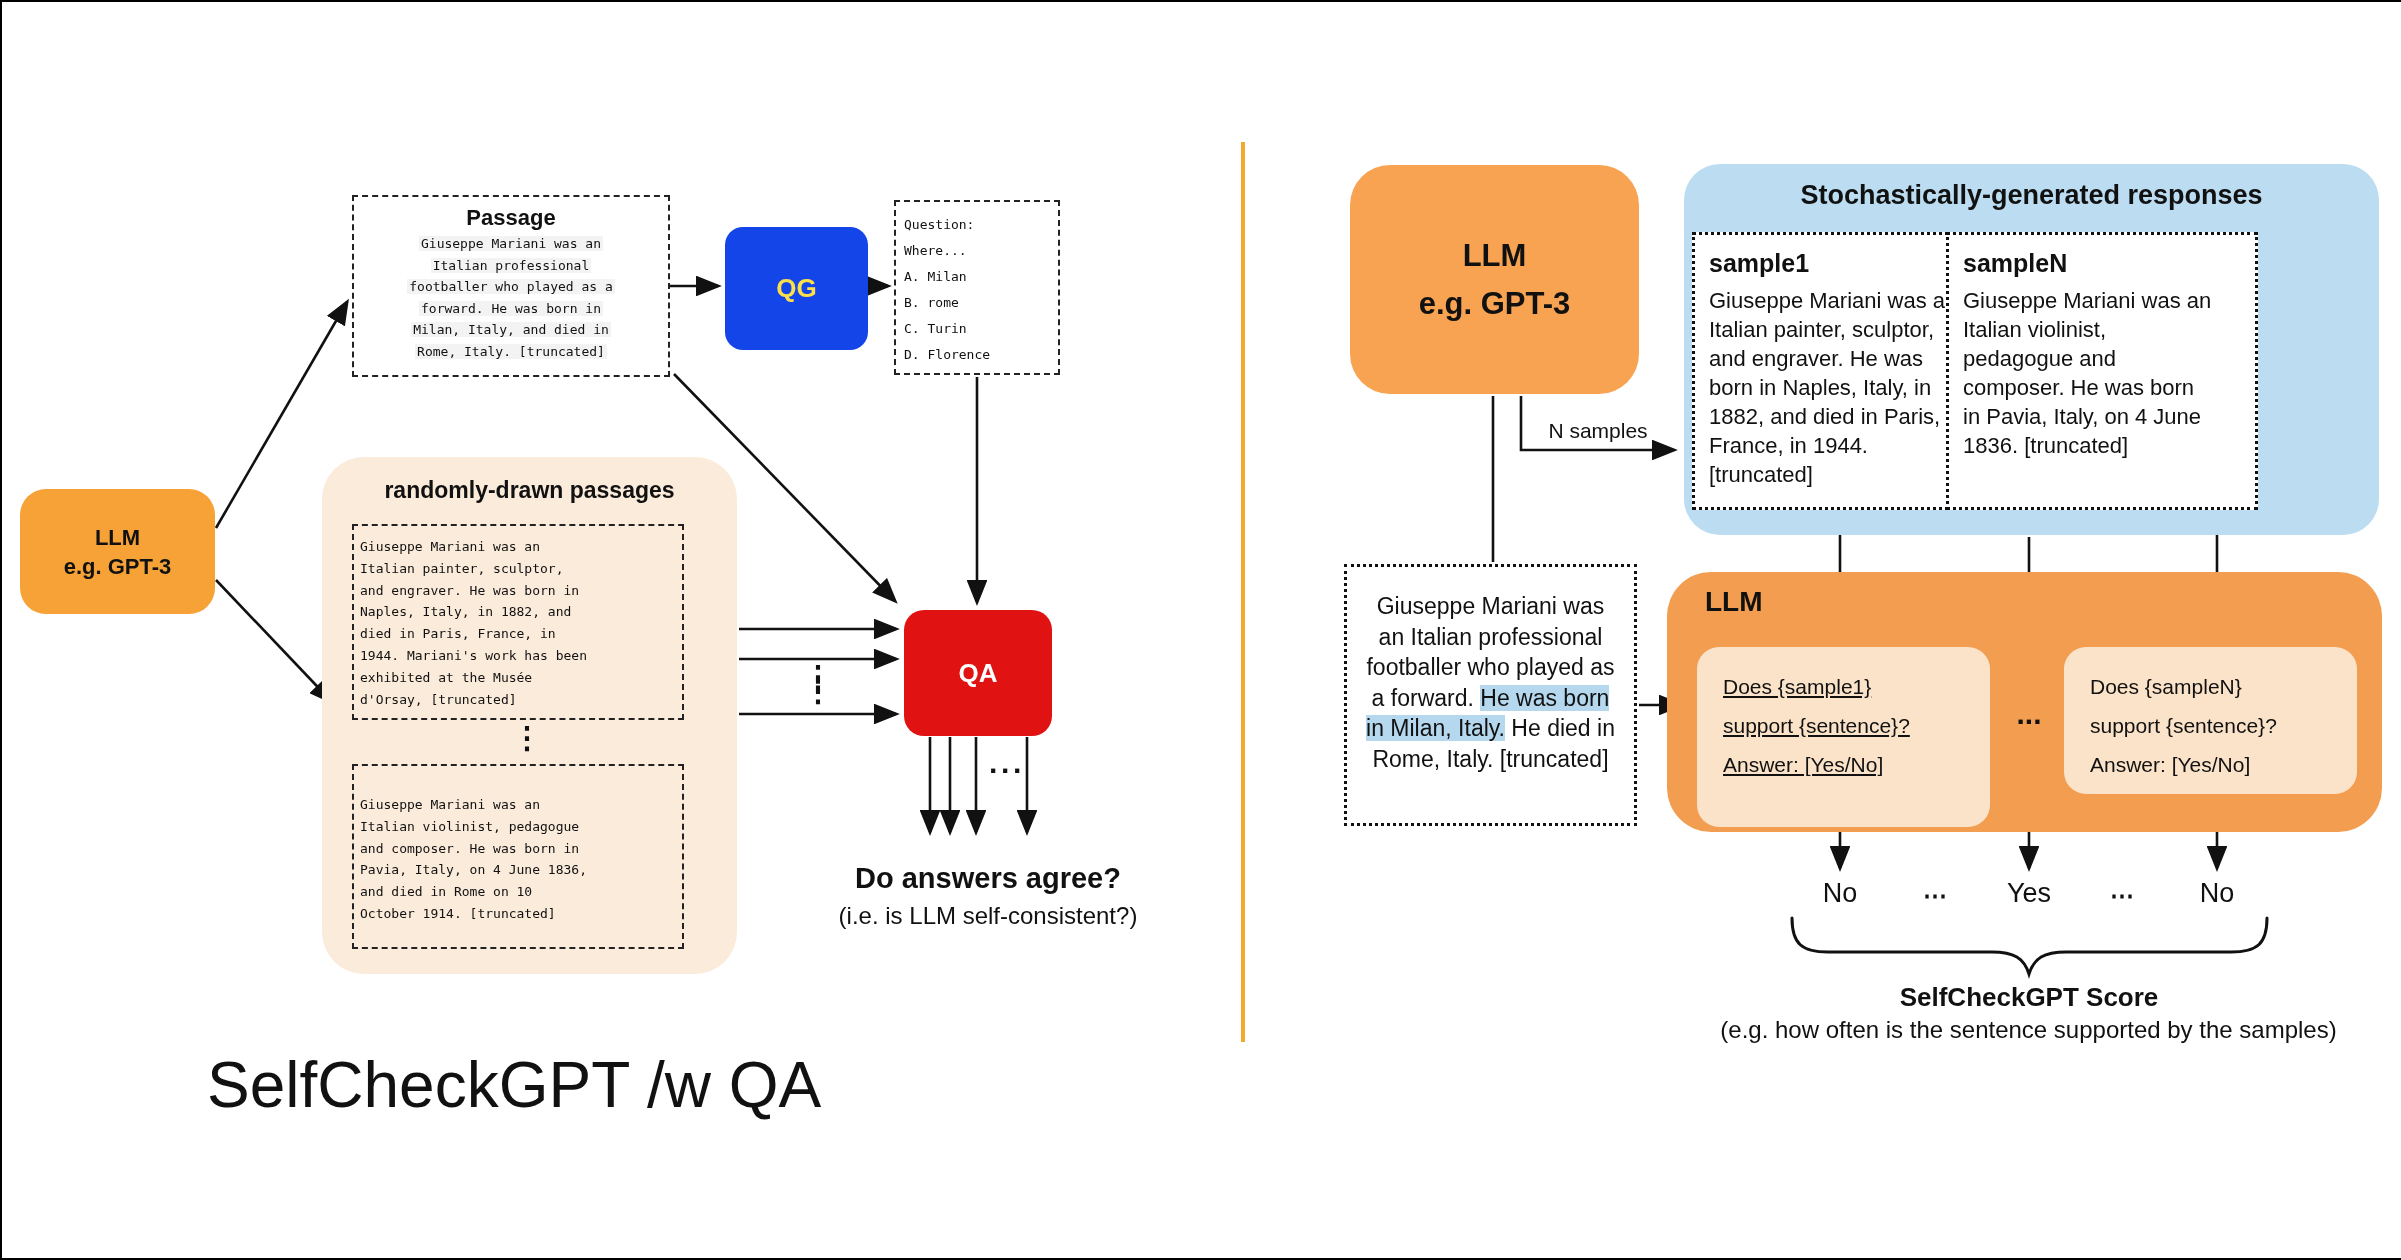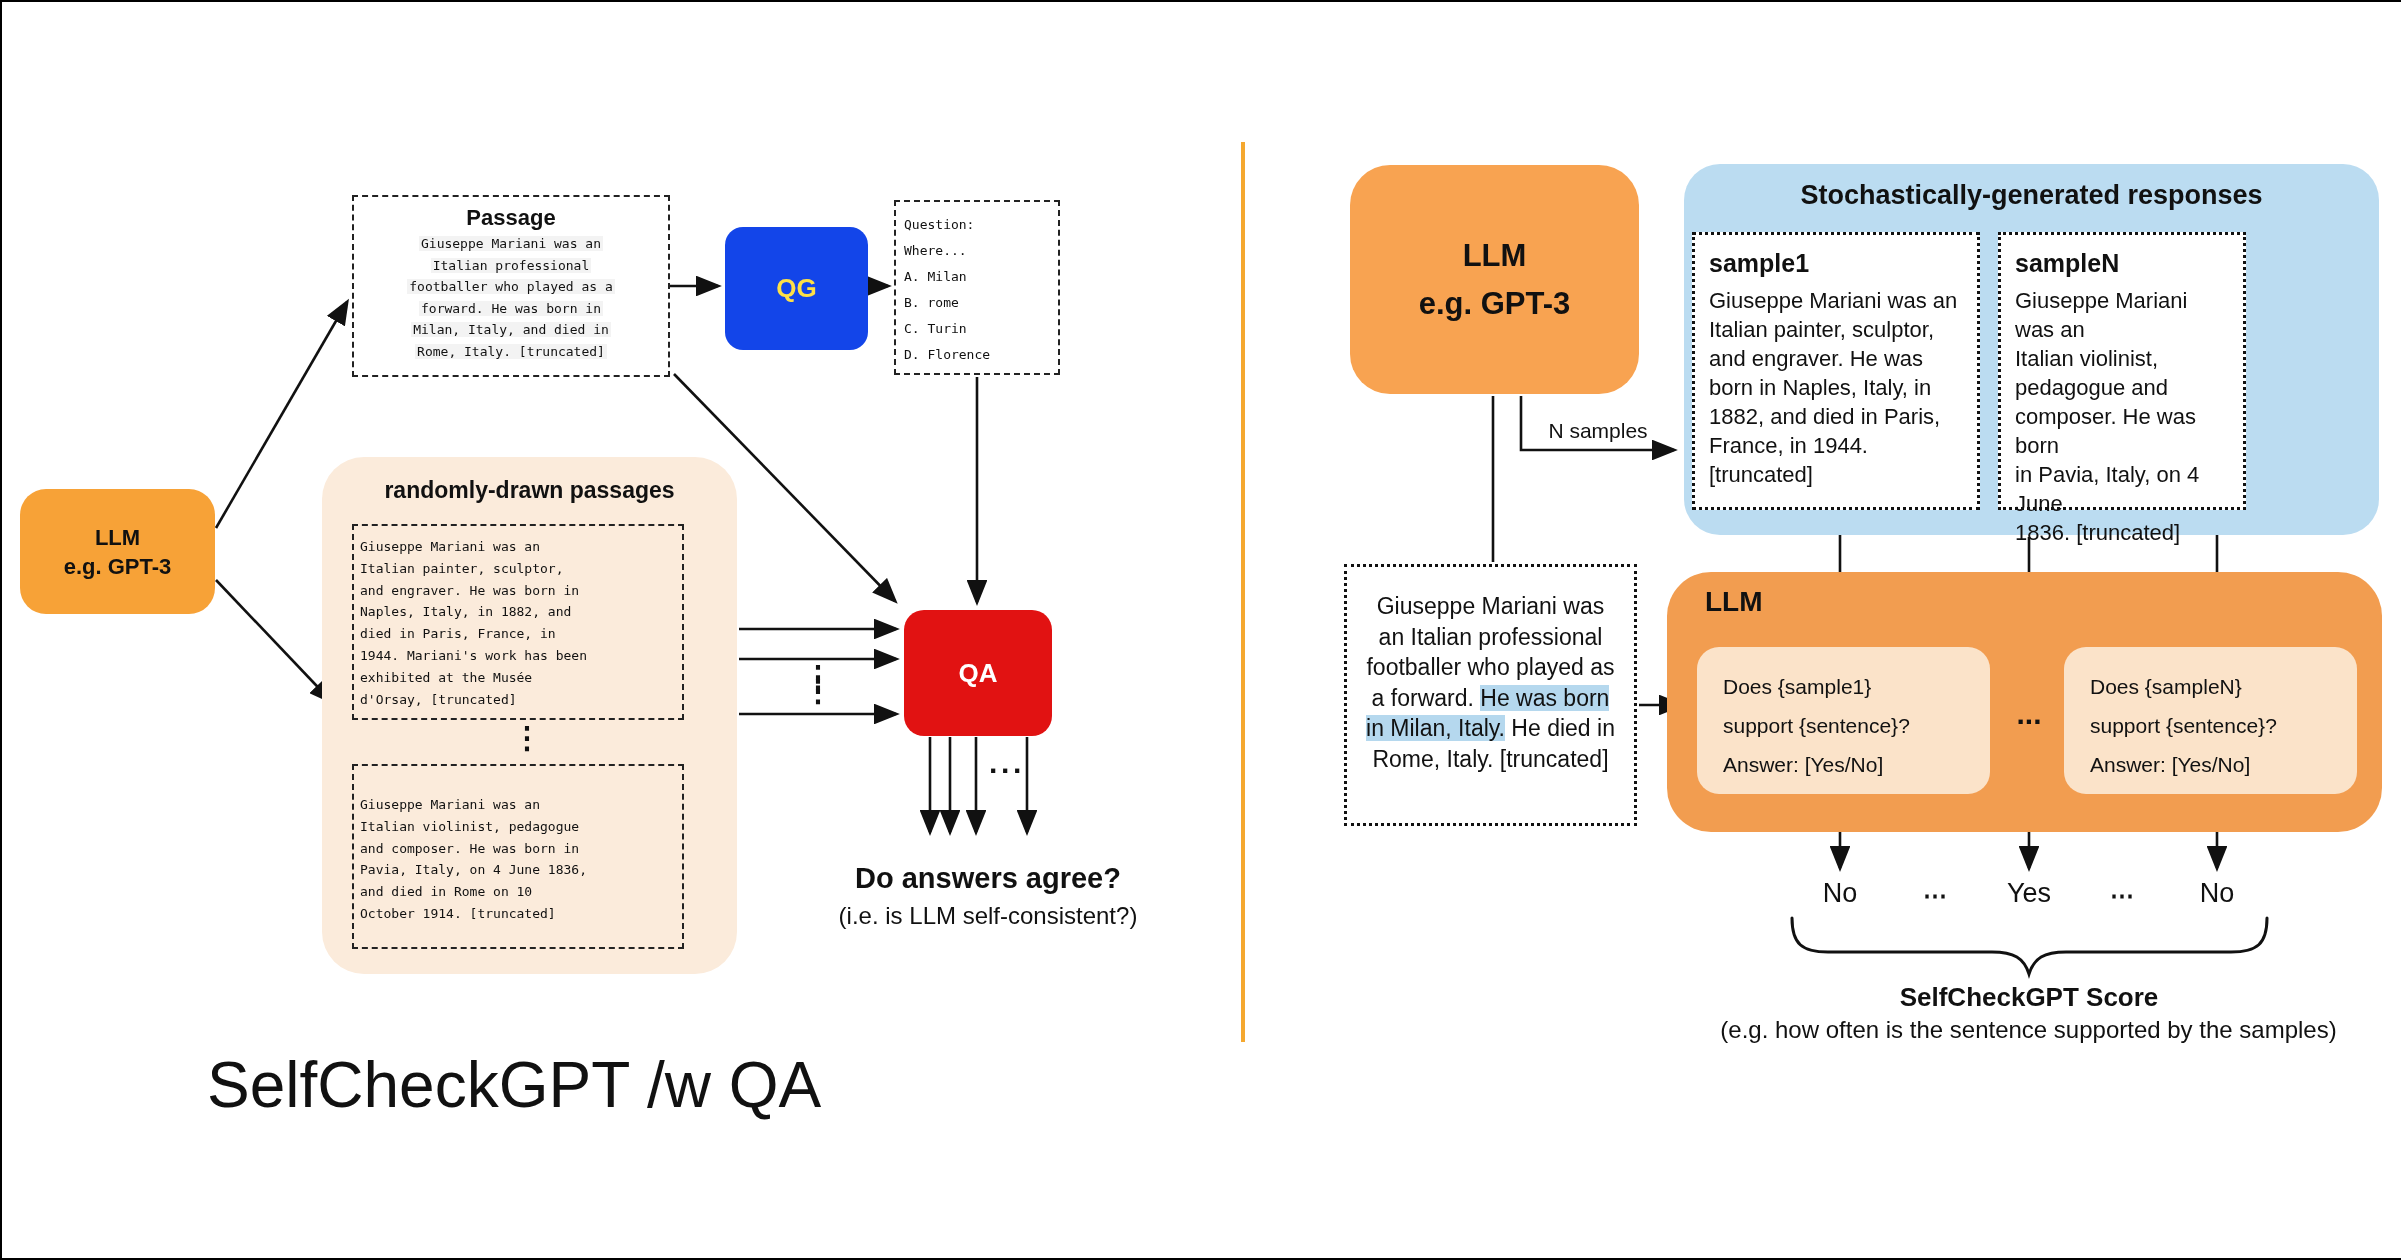--- a/index.html
+++ b/index.html
@@ -191,42 +191,42 @@
       <div>and engraver. He was</div>
       <div>born in Naples, Italy, in</div>
       <div>1882, and died in Paris,</div>
       <div>France, in 1944.</div>
       <div>[truncated]</div>
     </div>
   </div>
 
   <div class="abs hdots" style="left:1995px;top:350px;width:64px;">...</div>
 
-  <div class="abs dot-box" style="left:1996px;top:230px;width:248px;height:278px;padding:14px 14px;">
+  <div class="abs dot-box" style="left:1944px;top:230px;width:312px;height:278px;padding:14px 14px;">
     <div class="sample-title">sampleN</div>
     <div class="sample-text">
       <div>Giuseppe Mariani was an</div>
       <div>Italian violinist,</div>
       <div>pedagogue and</div>
       <div>composer. He was born</div>
       <div>in Pavia, Italy, on 4 June</div>
       <div>1836. [truncated]</div>
     </div>
   </div>
 
   <div class="abs r-passage" style="left:1342px;top:562px;width:293px;height:262px;padding:24px 14px;">
     <span>Giuseppe Mariani was an Italian professional footballer who played as a forward. </span><span class="hl">He was born in Milan, Italy.</span><span> He died in Rome, Italy. [truncated]</span>
   </div>
 
 
   <div class="abs orange-panel" style="left:1665px;top:570px;width:715px;height:260px;">
     <div style="position:absolute;left:38px;top:14px;font-weight:bold;font-size:28px;">LLM</div>
   </div>
 
-  <div class="abs prompt-box" style="left:1695px;top:645px;width:293px;height:147px;">
+  <div class="abs prompt-box" style="left:1695px;top:645px;width:293px;height:180px;text-decoration:underline;">
     <div>Does {sample1}</div>
     <div>support {sentence}?</div>
     <div>Answer: [Yes/No]</div>
   </div>
 
   <div class="abs hdots" style="left:1997px;top:695px;width:60px;">...</div>
 
   <div class="abs prompt-box" style="left:2062px;top:645px;width:293px;height:147px;">
     <div>Does {sampleN}</div>
     <div>support {sentence}?</div>

